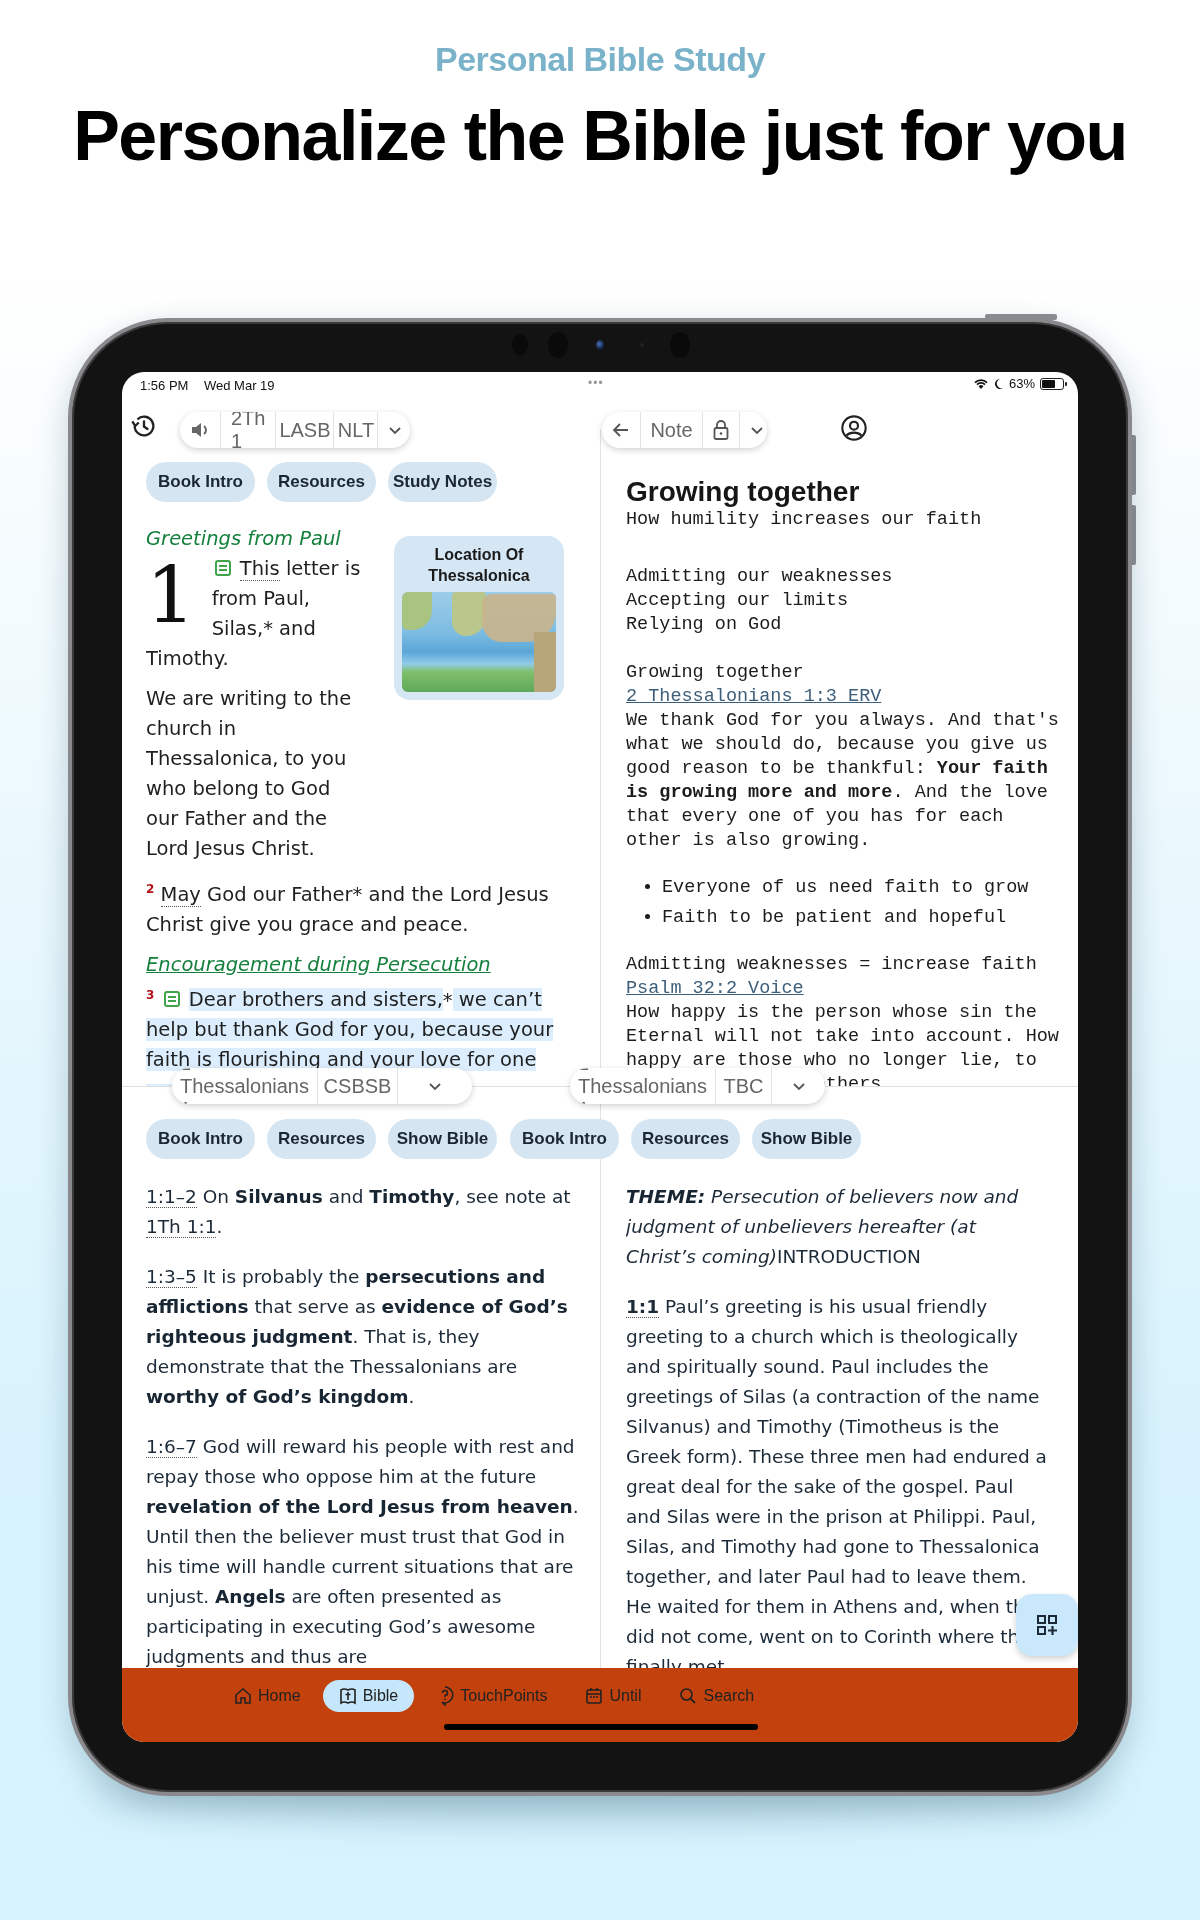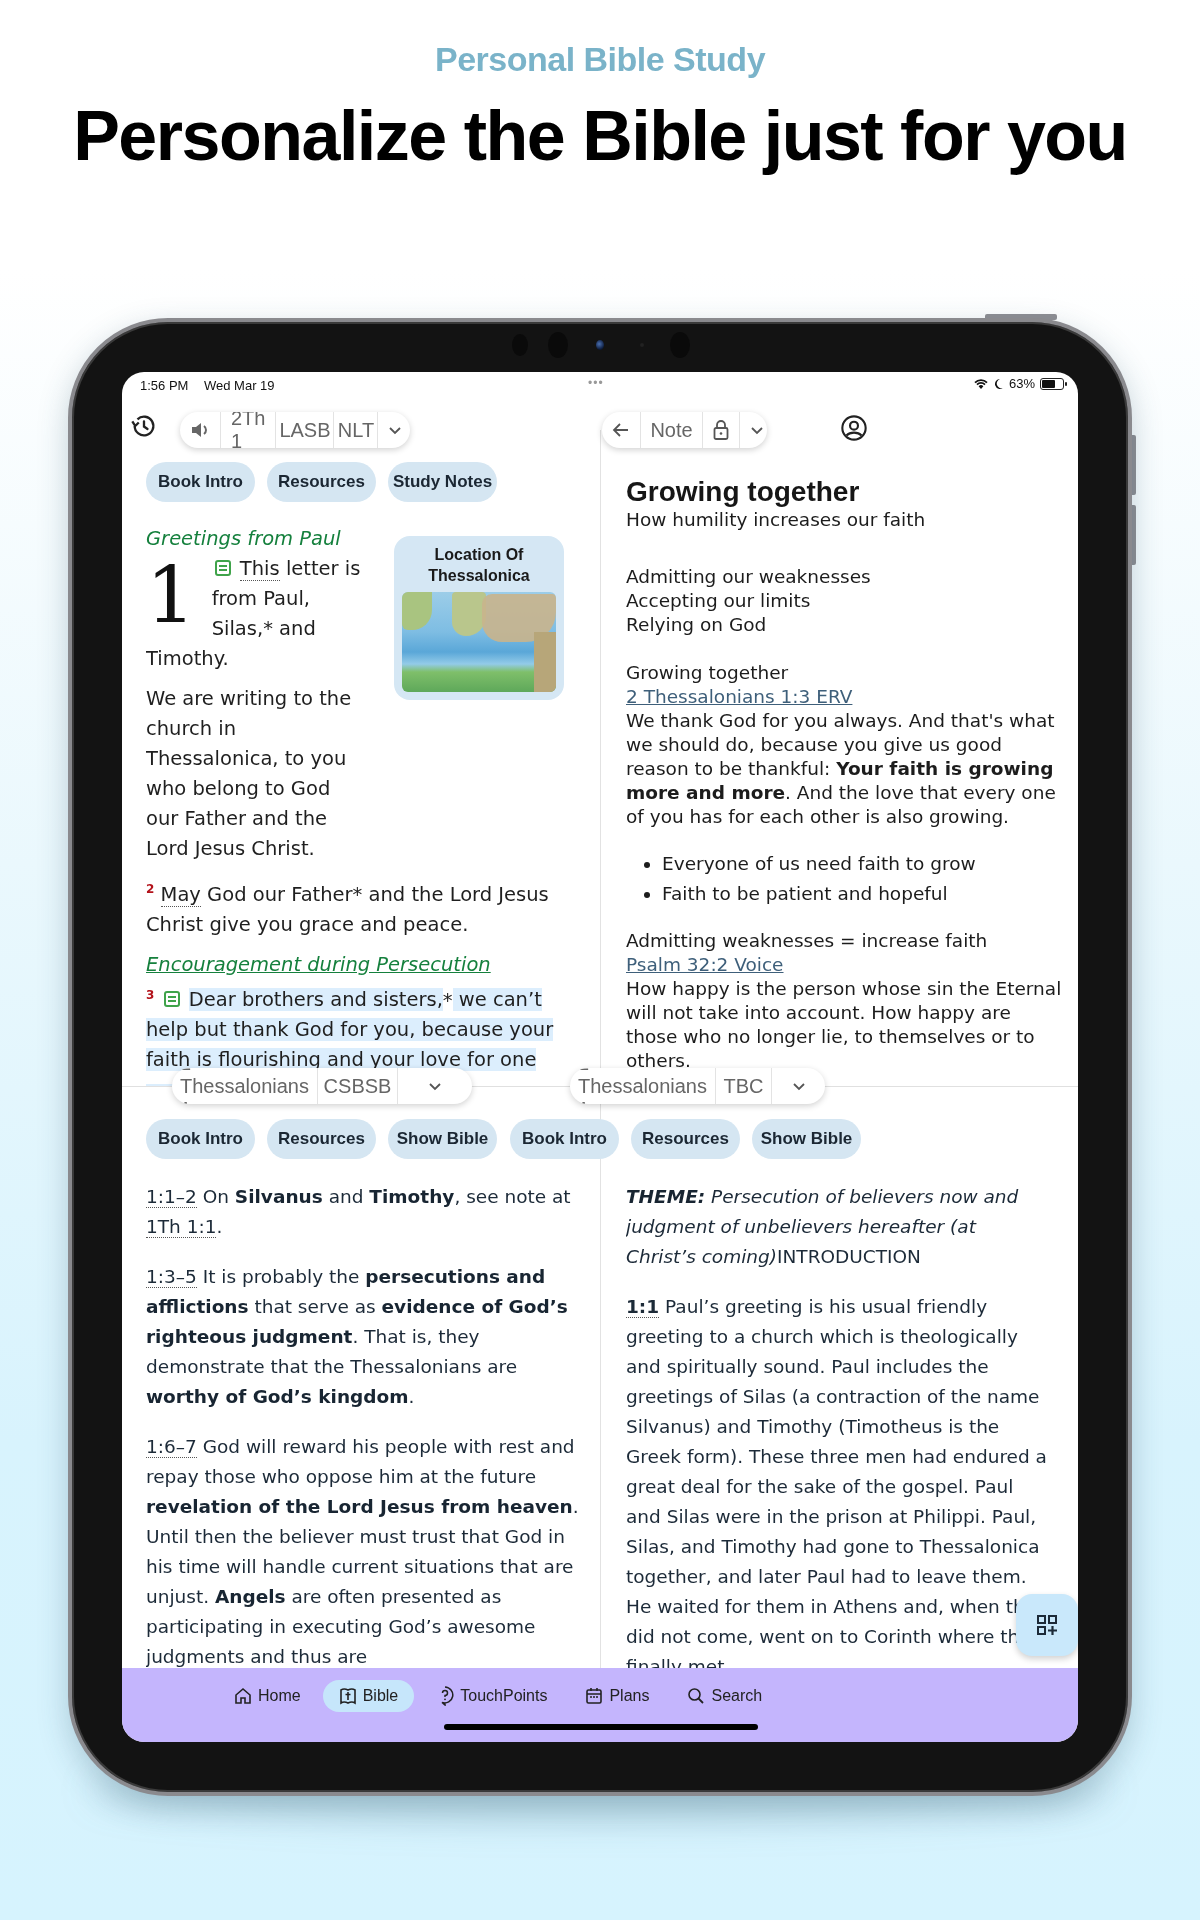--- a/index.html
+++ b/index.html
@@ -85,30 +85,30 @@
   }
   .map-card .t { font-family: "Liberation Sans", sans-serif; font-weight: 700; font-size: 16px; text-align: center; line-height: 21px; color: #1a1a1a; }
   .map-img { margin-top: 6px; width: 154px; height: 100px; border-radius: 6px; overflow: hidden; position: relative;
     background: linear-gradient(180deg, #9ccde8 0%, #7ebde3 40%, #5aa7d8 60%, #93cbe8 72%, #7fbf6a 80%, #5ea85a 100%); }
   .map-img .land1 { position: absolute; left: 80px; top: 2px; width: 74px; height: 48px; background: #c9b48c; border-radius: 10px 4px 30px 20px; opacity: 0.9; }
   .map-img .land2 { position: absolute; left: 50px; top: 0; width: 34px; height: 44px; background: #b9c68c; border-radius: 4px 4px 20px 14px; }
   .map-img .land3 { position: absolute; left: 0; top: 0; width: 30px; height: 38px; background: #a9c480; border-radius: 0 0 20px 6px; }
   .map-img .land4 { position: absolute; left: 132px; top: 40px; width: 22px; height: 60px; background: #b7a679; }
 
   .note-title { font-family: "Liberation Sans", sans-serif; font-weight: 700; font-size: 28px; color: #161616; }
-  .note-body { font-size: 18.5px; line-height: 24px; color: #1c1c1c; }
+  .note-body { font-size: 18.5px; line-height: 24px; color: #1c1c1c; font-family: Liberation Mono, monospace; }
   .note-link { color: #3e5f7a; text-decoration: underline; }
 
   .study { font-size: 18.5px; line-height: 30px; color: #1c2a38; }
   .study b { color: #182532; }
 
   .fab { position: absolute; left: 876px; top: 1222px; width: 62px; height: 62px; border-radius: 16px; background: #c9e8fb;
     box-shadow: 0 3px 6px rgba(0,0,0,0.18); display: flex; align-items: center; justify-content: center; }
 
-  .bottom-nav { position: absolute; left: 0; top: 1296px; width: 956px; height: 74px; background: #c4b5fd; }
+  .bottom-nav { position: absolute; left: 0; top: 1296px; width: 956px; height: 74px; background: #c2410c; }
   .nav-items { position: absolute; left: 96px; top: 12px; display: flex; gap: 6px; align-items: center; font-family: "Liberation Sans", sans-serif; font-size: 16px; color: #222; }
   .nav-item { height: 32px; padding: 0 16px; border-radius: 16px; display: flex; align-items: center; gap: 6px; }
   .nav-item.active { background: #c6e6fb; }
   .home-indicator { position: absolute; left: 322px; top: 56px; width: 314px; height: 6px; border-radius: 3px; background: #000; }
 </style>
 </head>
 <body>
 
 <div class="hero-sub">Personal Bible Study</div>
 <div class="hero-title">Personalize the Bible just for you</div>
@@ -343,21 +343,21 @@
             <circle cx="9" cy="13.3" r="0.9" fill="#222"></circle>
           </svg>
         <span>TouchPoints</span>
       </div>
       <div class="nav-item">
         <svg width="18" height="18" viewBox="0 0 18 18">
             <rect x="2" y="3" width="14" height="13" rx="1.5" stroke="#222" stroke-width="1.6" fill="none"></rect>
             <path d="M2 7 H16 M6 1 V4 M12 1 V4" stroke="#222" stroke-width="1.6"></path>
             <path d="M5 10 H7 M8 10 H10 M11 10 H13" stroke="#222" stroke-width="1.4"></path>
           </svg>
-        <span>Plans</span>
+        <span>Until</span>
       </div>
       <div class="nav-item">
         <svg width="18" height="18" viewBox="0 0 18 18">
             <circle cx="7.5" cy="7.5" r="5.5" stroke="#222" stroke-width="1.6" fill="none"></circle>
             <path d="M11.5 11.5 L16 16" stroke="#222" stroke-width="1.8"></path>
           </svg>
         <span>Search</span>
       </div>
     </div>
     <div class="home-indicator"></div>

